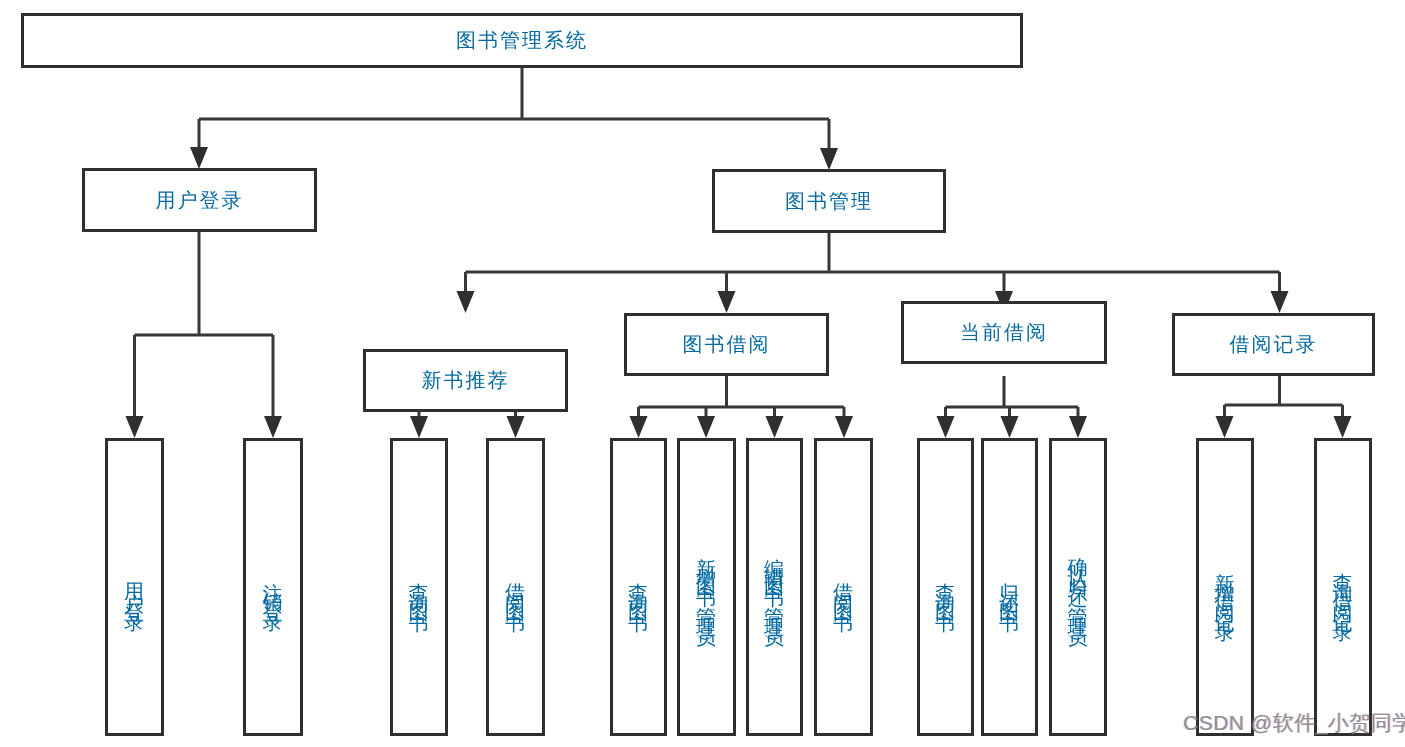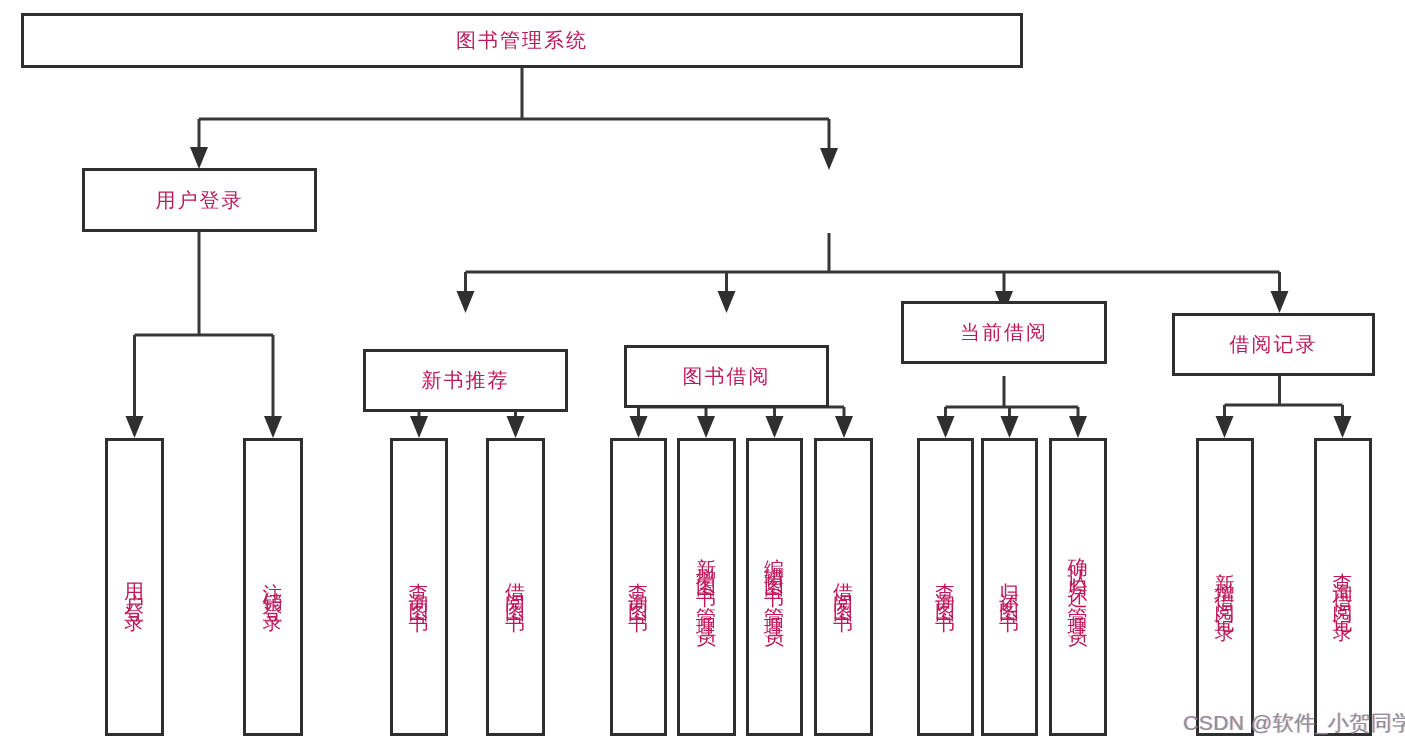--- a/index.html
+++ b/index.html
@@ -21,21 +21,21 @@
     position: absolute;
     box-sizing: border-box;
     border: 3px solid #2f2f2f;
     background: #ffffff;
     display: flex;
     align-items: center;
     justify-content: center;
     z-index: 2;
   }
   .box > span {
-    color: #be185d;
+    color: #0369a1;
     font-size: 20px;
     letter-spacing: 2px;
     white-space: nowrap;
   }
   .vbox > span {
     writing-mode: vertical-rl;
     text-orientation: mixed;
     letter-spacing: 10px;
     white-space: normal;
     line-height: 1.1;
@@ -86,25 +86,28 @@
          M1333.5 416 L1351.5 416 L1342.5 438 Z"></path>
   </svg>
 
   <div class="box" style="left:21px; top:13px; width:1002px; height:55px;">
     <span>图书管理系统</span>
   </div>
 
   <div class="box" style="left:82px; top:168px; width:235px; height:64px;">
     <span>用户登录</span>
   </div>
+  <div class="box" style="left:712px; top:169px; width:234px; height:64px;">
+    <span>图书管理</span>
+  </div>
 
   <div class="box" style="left:363px; top:313px; width:205px; height:63px;margin-top:36px;">
     <span>新书推荐</span>
   </div>
-  <div class="box" style="left:624px; top:313px; width:205px; height:63px;margin-top:32px;">
+  <div class="box" style="left:624px; top:313px; width:205px; height:63px;">
     <span>图书借阅</span>
   </div>
   <div class="box" style="left:901px; top:301px; width:206px; height:63px;">
     <span>当前借阅</span>
   </div>
   <div class="box" style="left:1172px; top:313px; width:203px; height:63px;">
     <span>借阅记录</span>
   </div>
 
   <div class="box vbox" style="left:105px; top:438px; width:59px; height:298px;">

